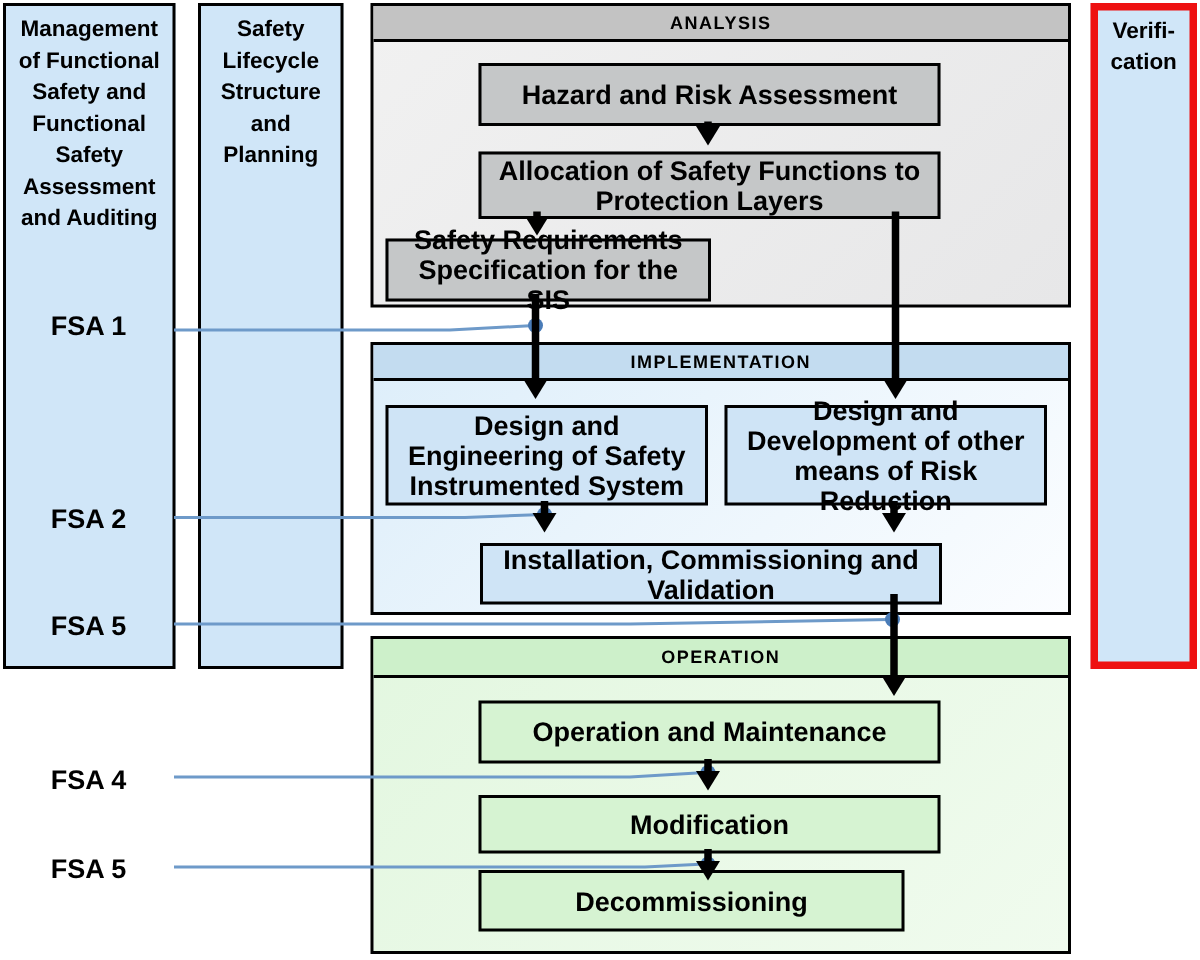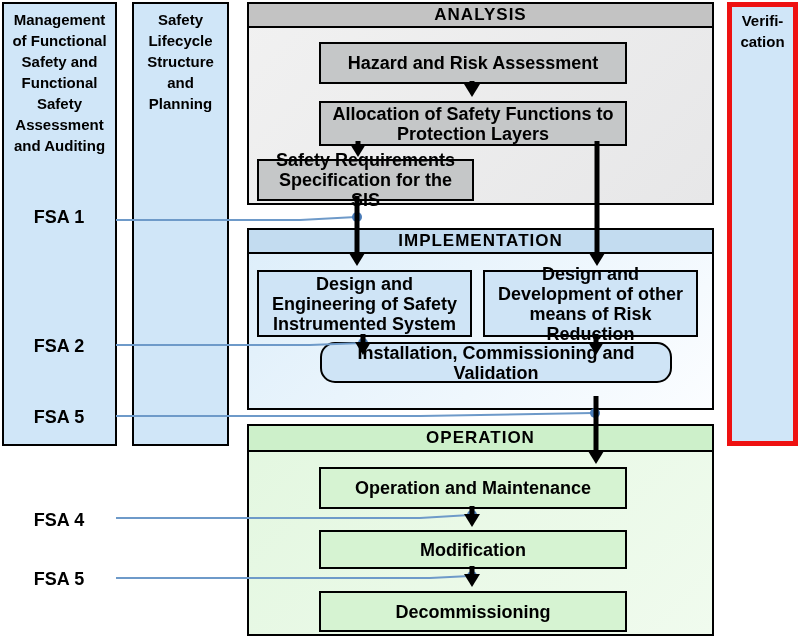--- a/index.html
+++ b/index.html
@@ -37,21 +37,21 @@
   .fsa{
     position:absolute;left:26px;width:66px;height:18px;
     font-size:18px;text-align:center;
   }
   .section{
     position:absolute;left:247px;width:467px;border:2px solid #000;
     box-sizing:border-box;
   }
   .sec-header{
     height:22px;border-bottom:2px solid #000;display:flex;
-    align-items:center;justify-content:center;font-size:17px;
+    align-items:center;justify-content:center;font-size:12px;
     letter-spacing:1px;
   }
   #sec-analysis{top:2px;height:203px;background:linear-gradient(135deg,#f1f1f1,#e7e7e8);}
   #sec-analysis .sec-header{background:var(--analysis-header);}
   #sec-implementation{top:228px;height:182px;background:linear-gradient(135deg,#ddeefa,#fbfdff);}
   #sec-implementation .sec-header{background:var(--implementation-header);}
   #sec-operation{top:424px;height:212px;background:linear-gradient(135deg,#e3f7e0,#f0fbee);}
   #sec-operation .sec-header{height:24px;background:var(--operation-header);}
   .box{
     position:absolute;border:2px solid #000;box-sizing:border-box;
@@ -61,25 +61,25 @@
   #sec-analysis .box{background:var(--analysis-box);}
   #sec-implementation .box{background:var(--implementation-box);}
   #sec-operation .box{background:var(--operation-box);}
   
   #box-hazard{left:70px;top:38px;width:308px;height:42px;}
   #box-allocation{left:70px;top:97px;width:308px;height:45px;}
   #box-srs{left:8px;top:155px;width:217px;height:42px;}
   
   #box-design-sis{left:8px;top:40px;width:215px;height:67px;}
   #box-design-other{left:234px;top:40px;width:215px;height:67px;text-align:center;}
-  #box-installation{left:71px;top:112px;width:352px;height:41px;border-radius:15px;}
+  #box-installation{left:71px;top:132px;width:308px;height:41px;}
   
   #box-operation-maintenance{left:70px;top:41px;width:308px;height:42px;}
   #box-modification{left:70px;top:104px;width:308px;height:39px;}
-  #box-decommissioning{left:70px;top:165px;width:308px;height:41px;}
+  #box-decommissioning{left:70px;top:154px;width:284px;height:41px;}
   .overlay{position:absolute;left:0;top:0;width:800px;height:640px;pointer-events:none;}
 </style>
 </head>
 <body>
 
 <div class="canvas">
 
   <div class="col" id="col-management">
     <div class="col-title">
       <span>Management</span>

